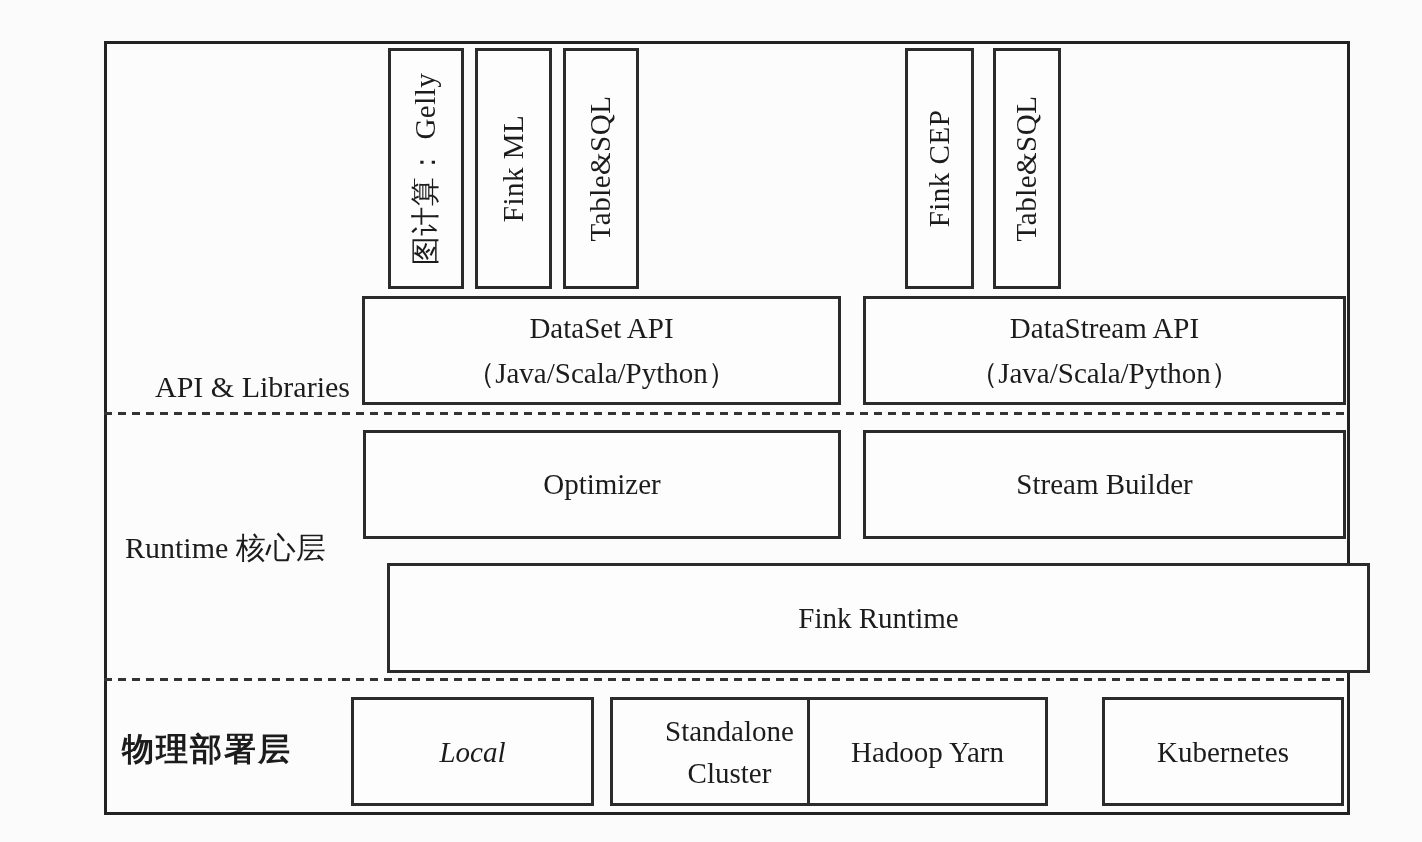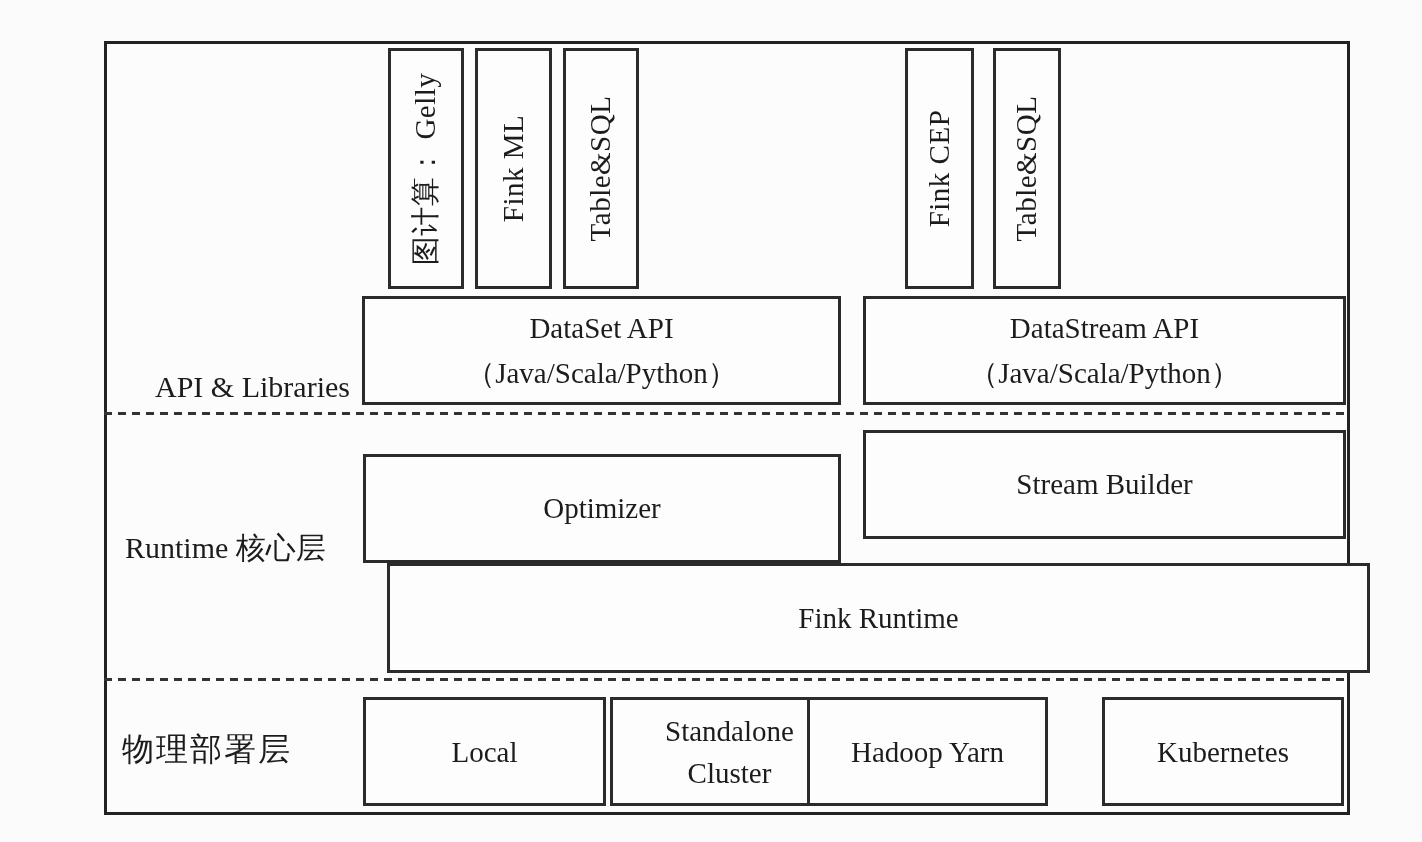--- a/index.html
+++ b/index.html
@@ -49,26 +49,26 @@
   .v2 { left: 475px; width: 71px; }
   .v3 { left: 563px; width: 70px; }
   .v4 { left: 905px; width: 63px; }
   .v5 { left: 993px; width: 62px; }
   
   .api-box { top: 296px; height: 103px; font-size: 29px; line-height: 45px; }
   .api-left  { left: 362px; width: 473px; }
   .api-right { left: 863px; width: 477px; }
   
   .rt-box { top: 430px; height: 103px; font-size: 29px; }
-  .rt-left  { left: 363px; width: 472px; margin-top: 24px; }
+  .rt-left  { left: 363px; width: 472px; }
   .rt-right { left: 863px; width: 477px; }
   .rt-wide  { left: 363px; top: 563px; width: 977px; height: 104px; font-size: 29px; margin-left: 24px; }
   
   .dp-box { top: 697px; height: 103px; font-size: 29px; line-height: 42px; }
-  .dp-1 { left: 363px;  width: 237px; }
+  .dp-1 { left: 351px;  width: 237px; font-style: italic; }
   .dp-2 { left: 610px;  width: 233px; }
   .dp-3 { left: 807px;  width: 235px; }
   .dp-4 { left: 1102px; width: 236px; }
   
   .dashed {
     position: absolute;
     left: 104px;
     width: 1246px;
     height: 3px;
     background: repeating-linear-gradient(90deg, #333 0px, #333 8px, transparent 8px, transparent 14px);
@@ -76,21 +76,21 @@
   .dash-1 { top: 412px; }
   .dash-2 { top: 678px; }
   
   .section-label {
     position: absolute;
     white-space: nowrap;
     font-size: 30px;
   }
   .lbl-api     { left: 125px; top: 370px; margin-left: 30px; }
   .lbl-runtime { left: 125px; top: 528px; }
-  .lbl-deploy  { left: 122px; top: 728px; font-size: 32px; letter-spacing: 2px; }
+  .lbl-deploy  { left: 122px; top: 728px; font-size: 32px; letter-spacing: 2px; font-weight: bold; }
 </style>
 </head>
 <body>
 
 <div class="canvas">
   <div class="outer"></div>
 
   <div class="box vbox v1">
     <span class="vtext">图计算： Gelly</span>
   </div>

